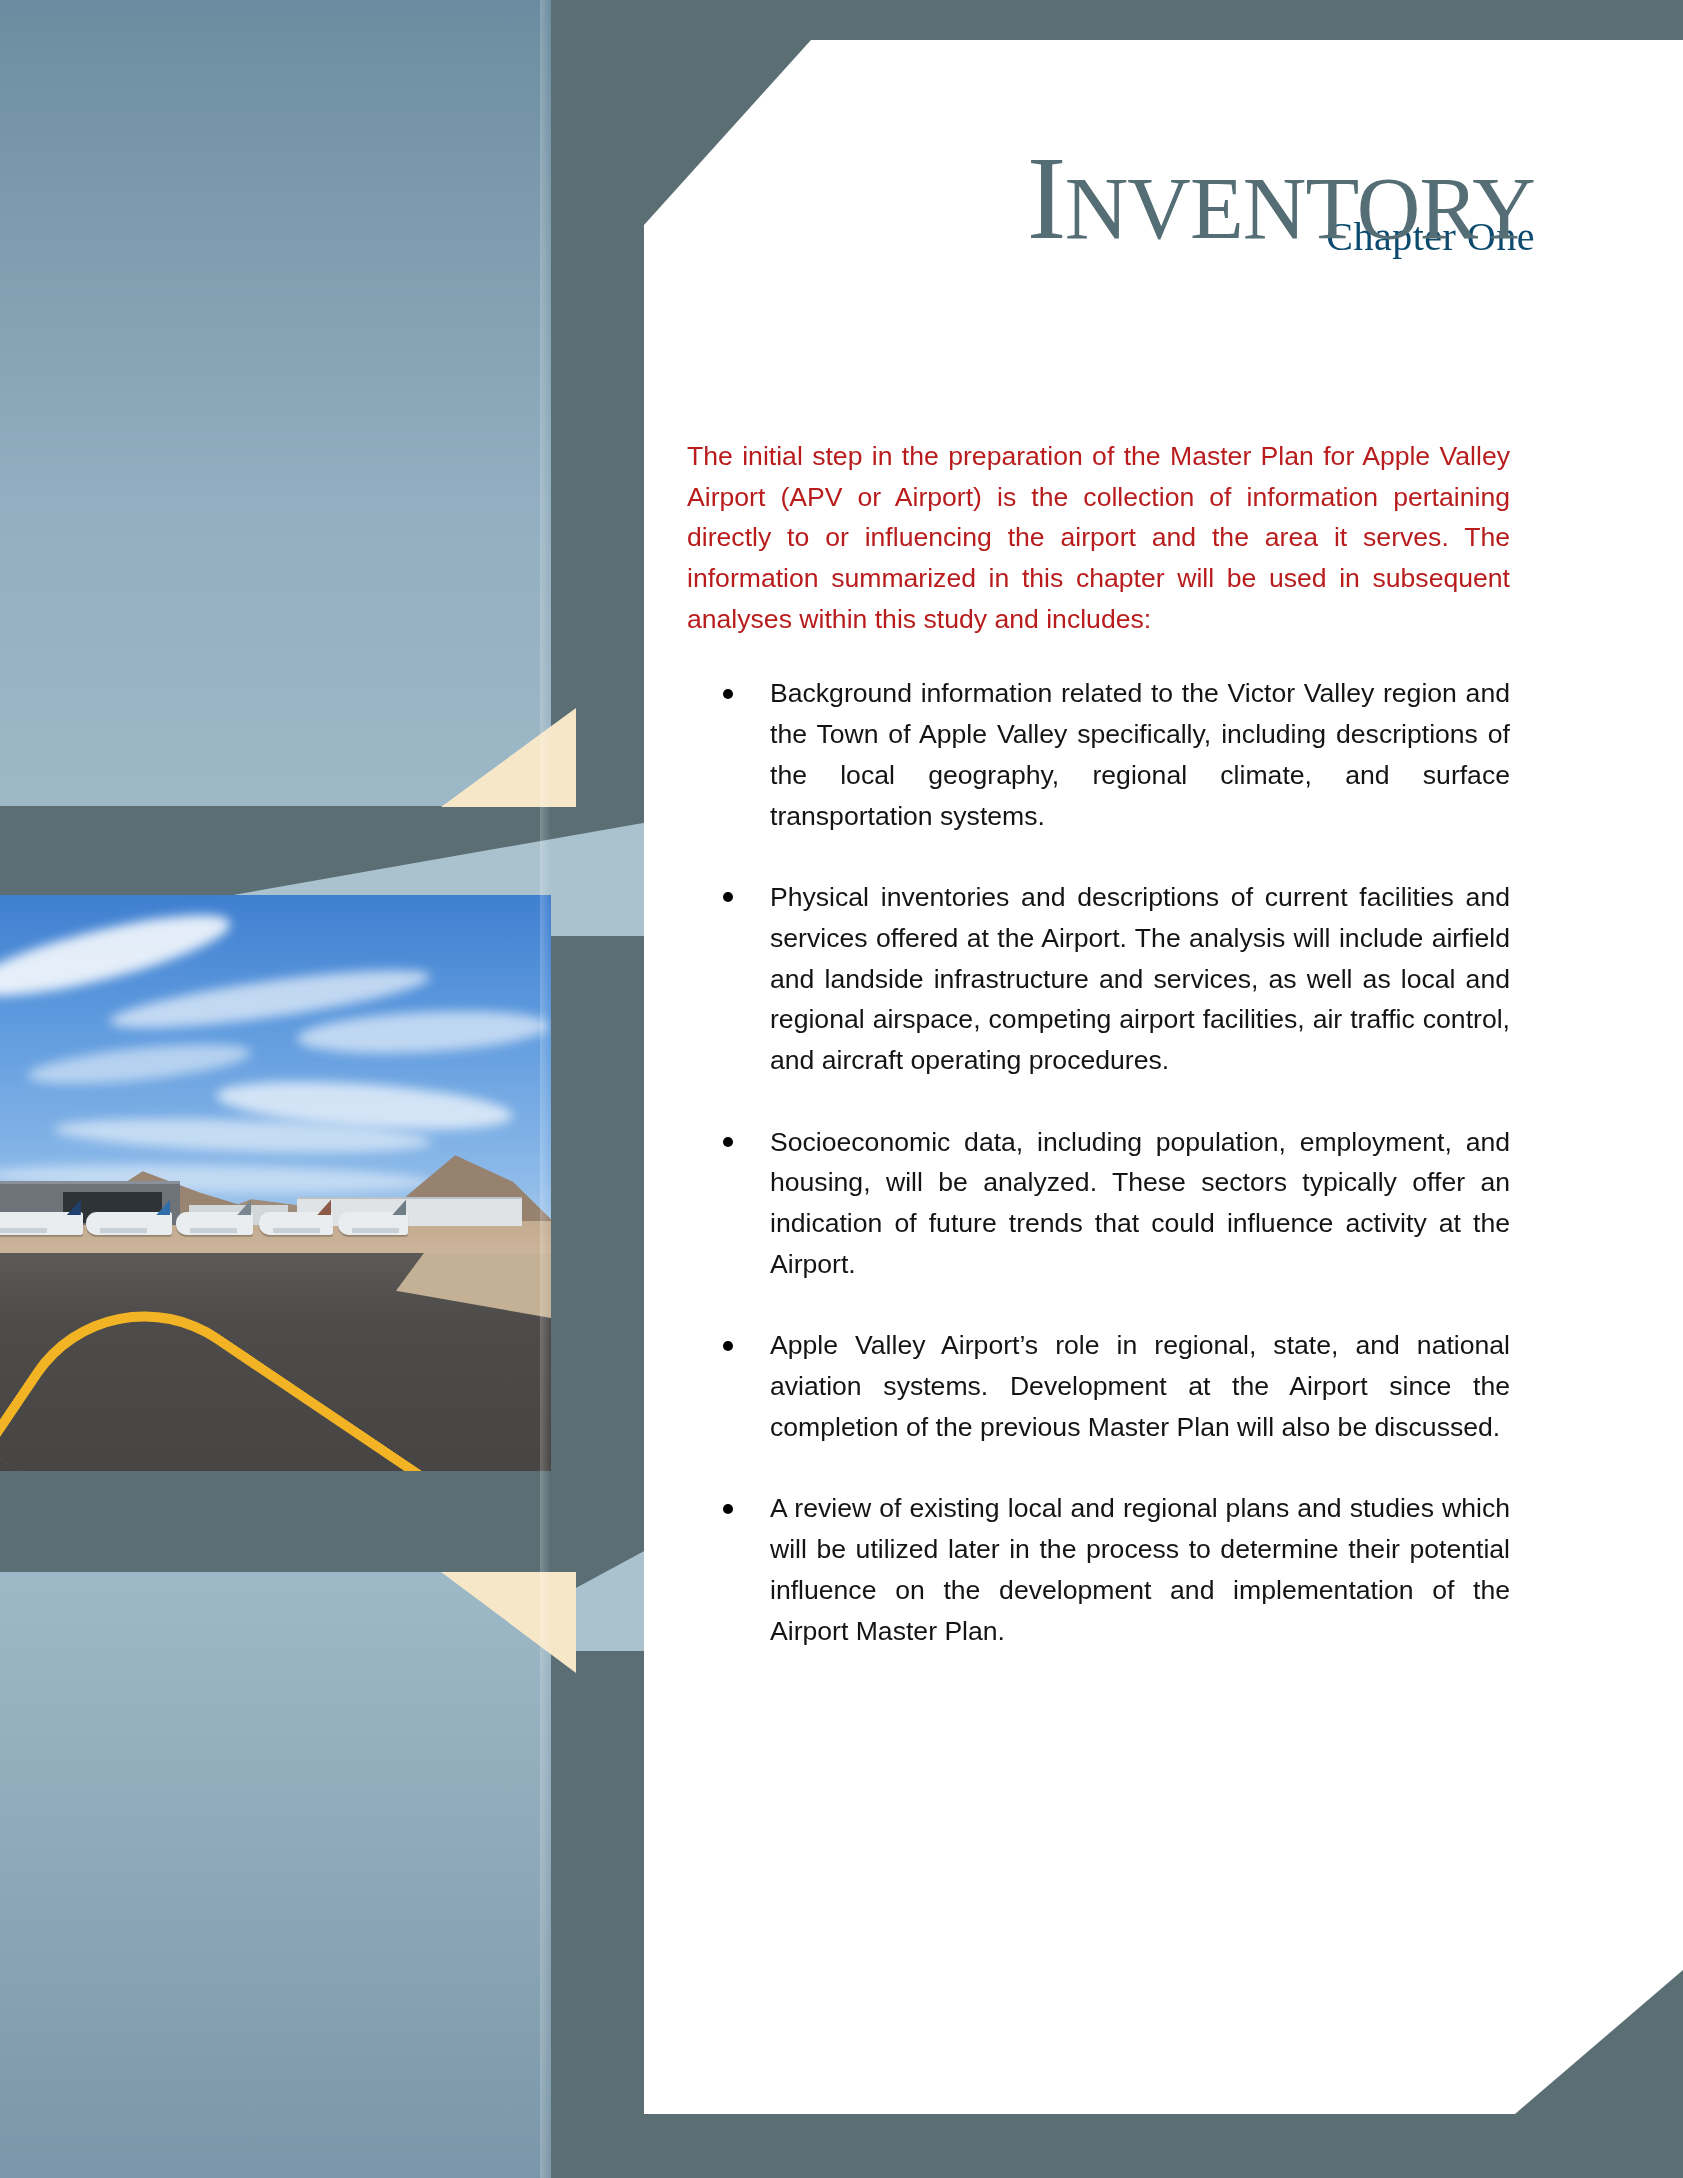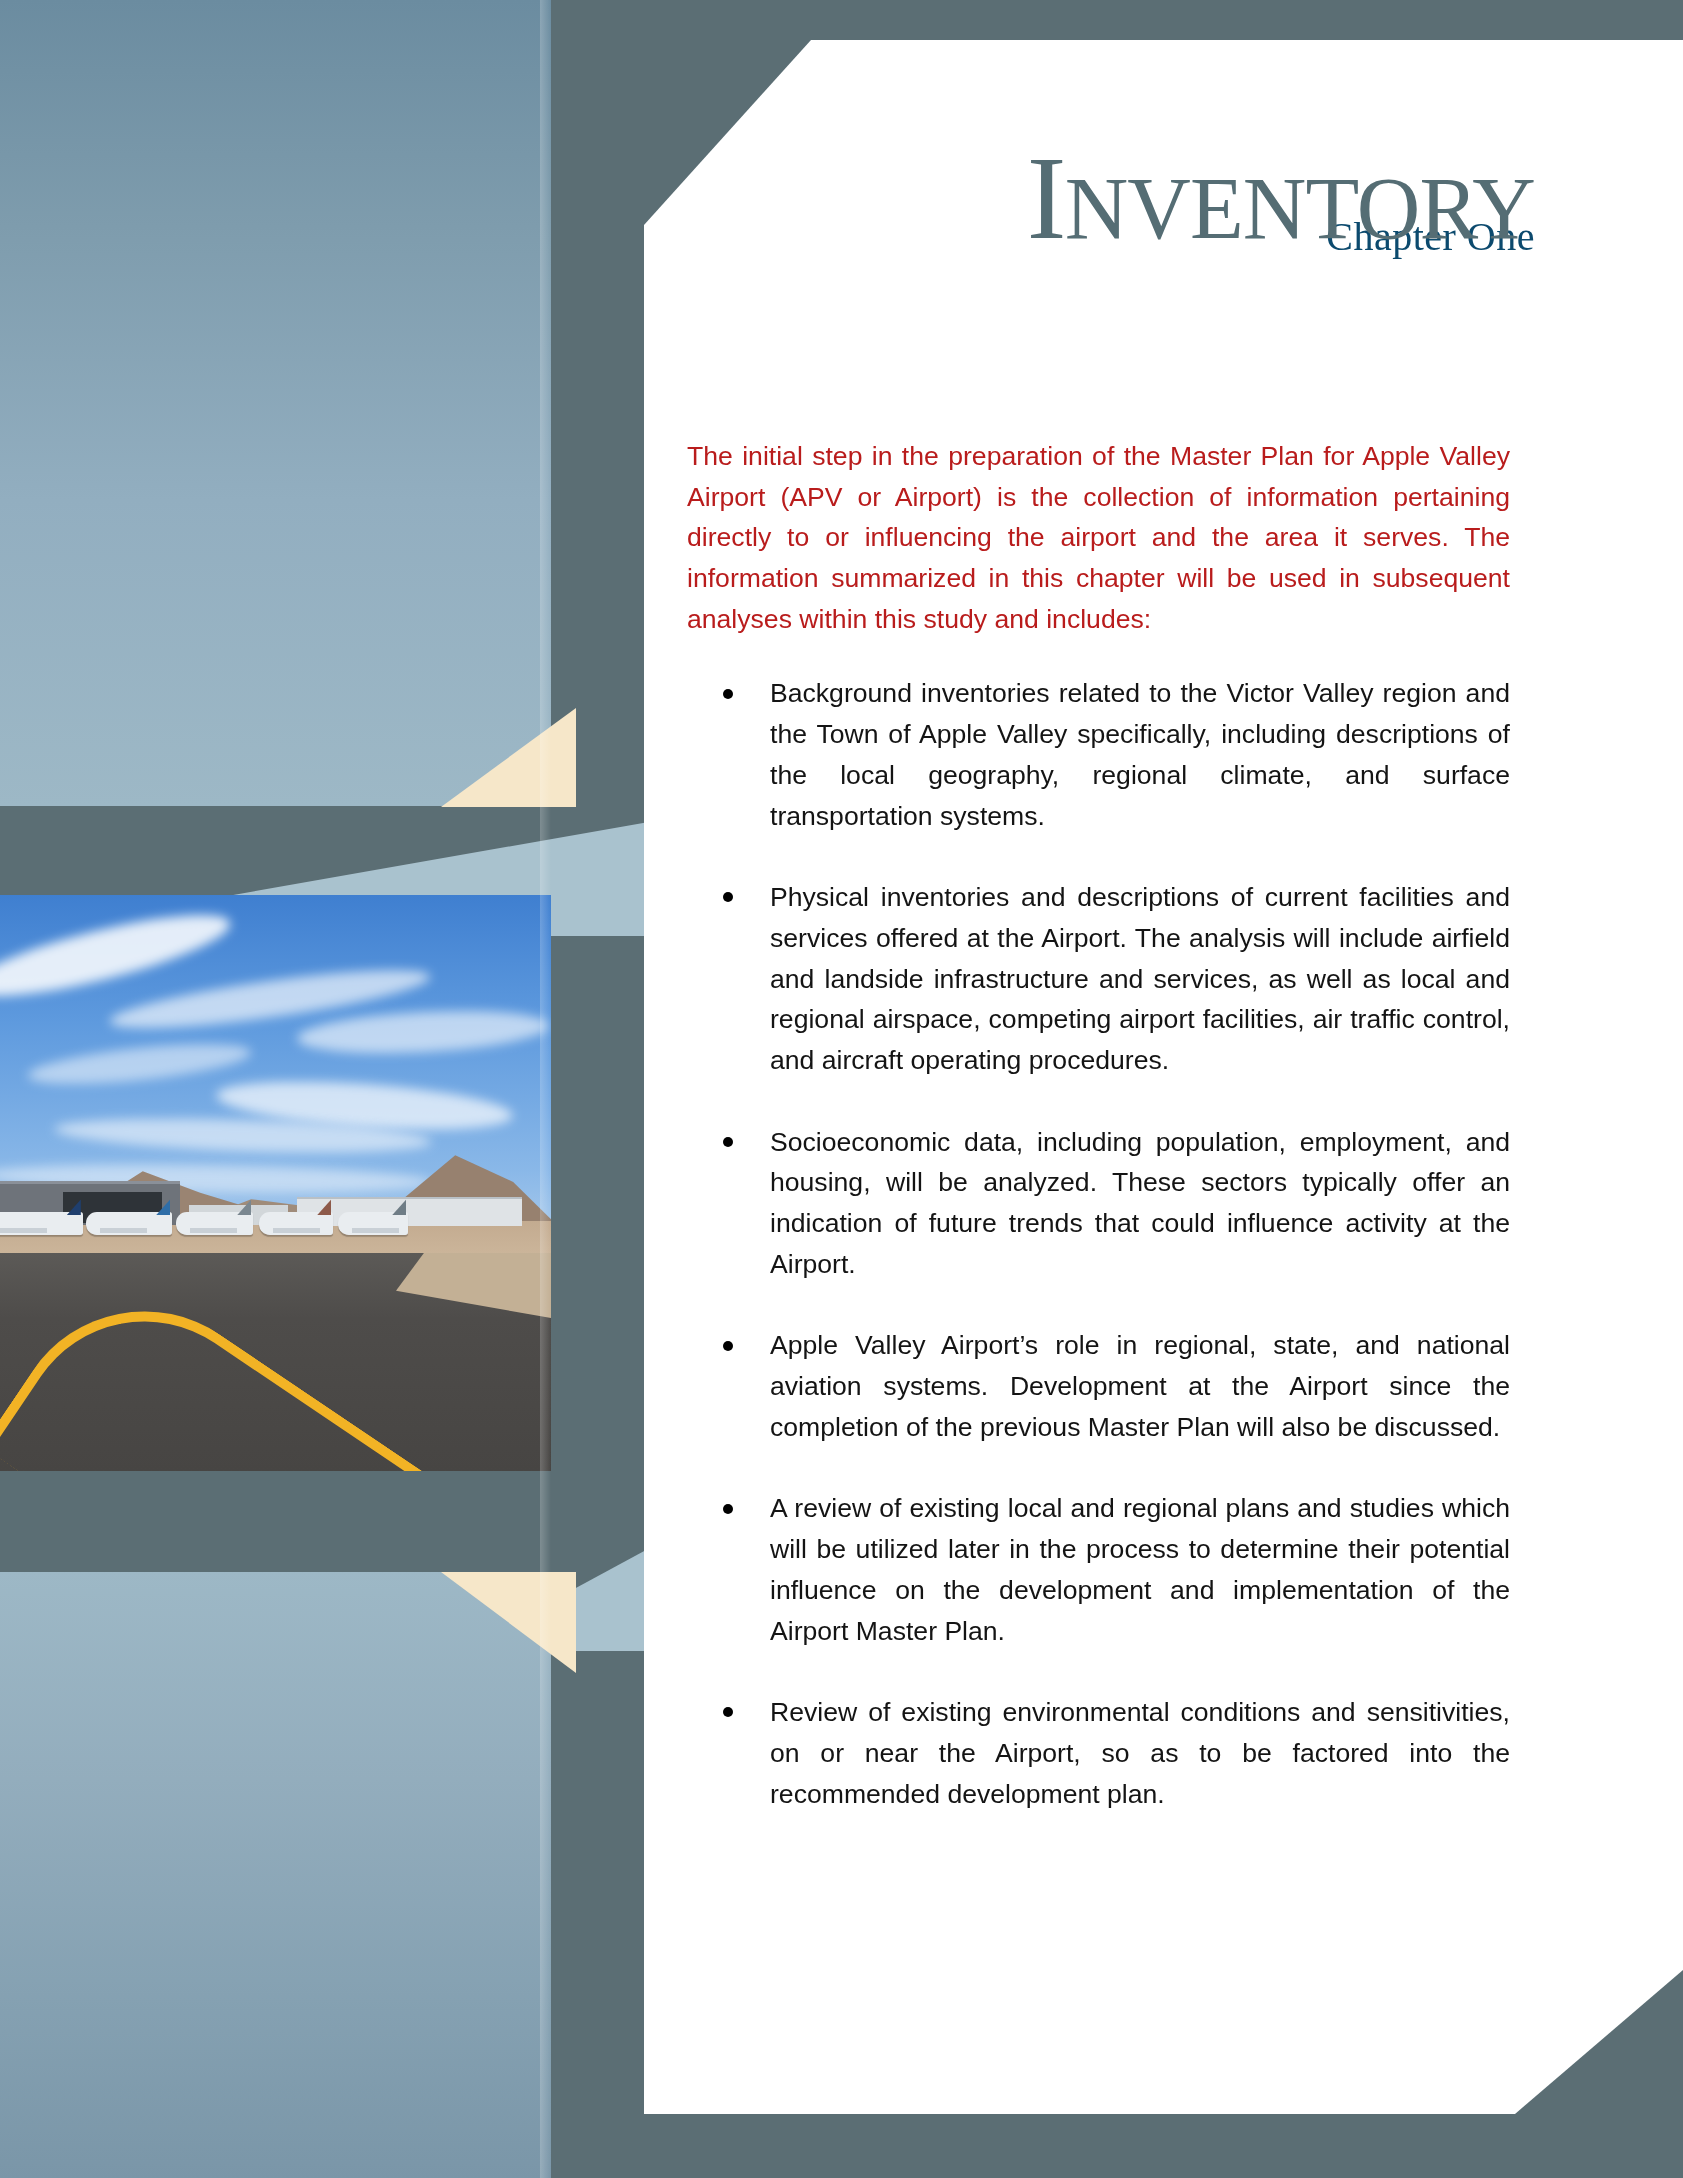--- a/index.html
+++ b/index.html
@@ -371,42 +371,38 @@
         <span class="drop">I</span><span class="rest">NVENTORY</span>
       </div>
 
       <div class="body-area">
 
         <p class="intro">The initial step in the preparation of the Master Plan for Apple Valley Airport (APV or Airport) is the collection of information pertaining directly to or influencing the airport and the area it serves. The information summarized in this chapter will be used in subsequent analyses within this study and includes:</p>
 
         <ul class="bullets">
           <li>
             <span class="dot"></span>
-            <span>Background inventories related to the Victor Valley region and the Town of Apple Valley specifically, including descriptions of the local geography, regional climate, and surface transportation systems.</span>
+            <span>Background information related to the Victor Valley region and the Town of Apple Valley specifically, including descriptions of the local geography, regional climate, and surface transportation systems.</span>
           </li>
           <li>
             <span class="dot"></span>
             <span>Physical inventories and descriptions of current facilities and services offered at the Airport. The analysis will include airfield and landside infrastructure and services, as well as local and regional airspace, competing airport facilities, air traffic control, and aircraft operating procedures.</span>
           </li>
           <li>
             <span class="dot"></span>
             <span>Socioeconomic data, including population, employment, and housing, will be analyzed. These sectors typically offer an indication of future trends that could influence activity at the Airport.</span>
           </li>
           <li>
             <span class="dot"></span>
             <span>Apple Valley Airport’s role in regional, state, and national aviation systems. Development at the Airport since the completion of the previous Master Plan will also be discussed.</span>
           </li>
           <li>
             <span class="dot"></span>
             <span>A review of existing local and regional plans and studies which will be utilized later in the process to determine their potential influence on the development and implementation of the Airport Master Plan.</span>
           </li>
-          <li>
-            <span class="dot"></span>
-            <span>Review of existing environmental conditions and sensitivities, on or near the Airport, so as to be factored into the recommended development plan.</span>
-          </li>
         </ul>
 
       </div>
     </div>
   </div>
 
 </div>
 
 
 </body></html>

